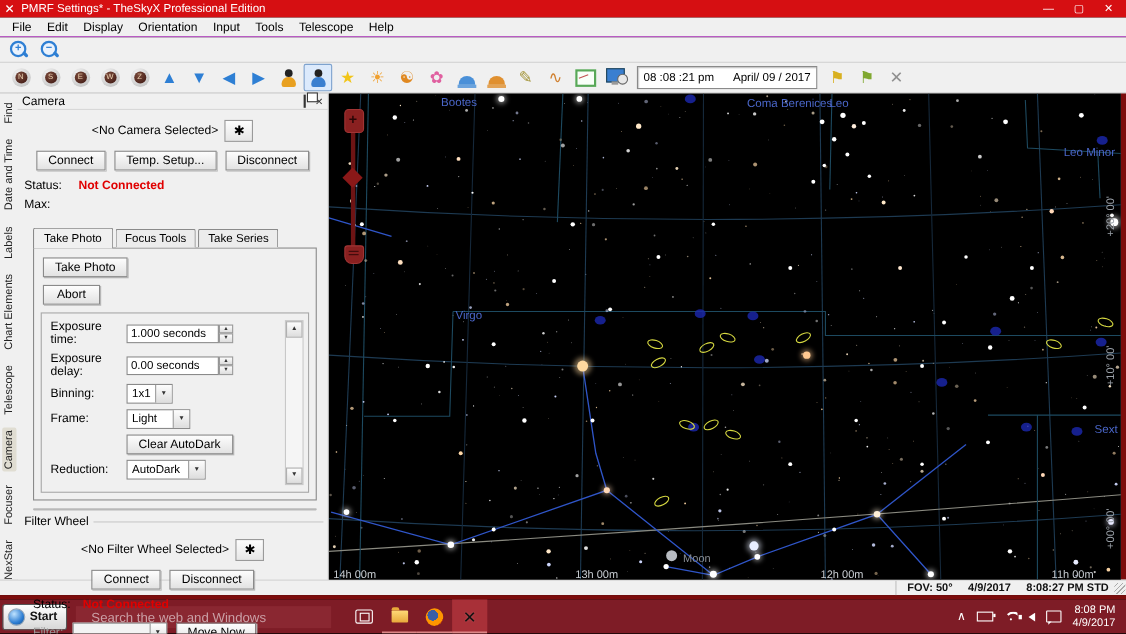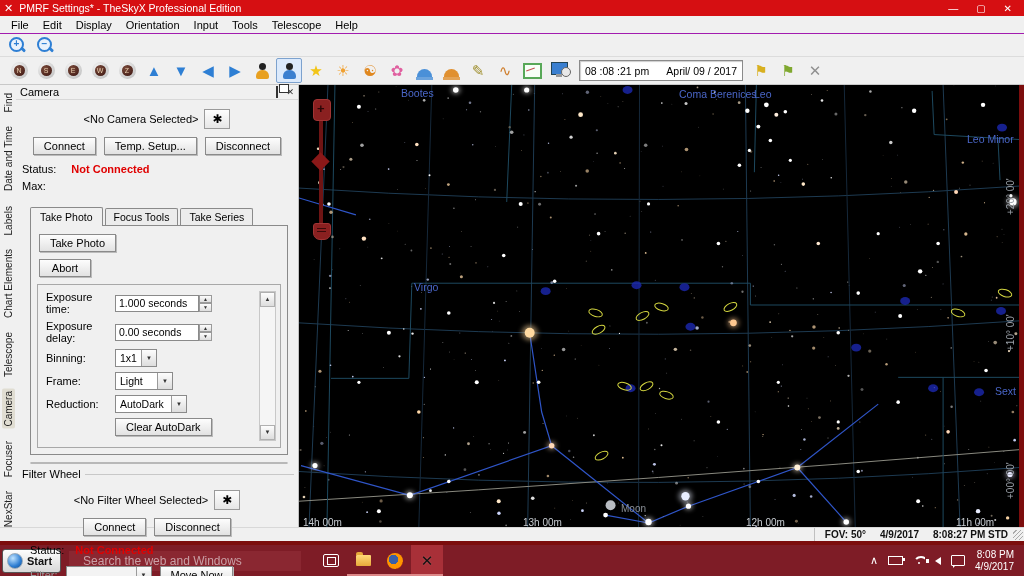--- a/index.html
+++ b/index.html
@@ -346,29 +346,29 @@
                   </span>
                 </div>
                 <div class="frow">
                   <span class="lb">Frame:</span>
                   <span class="combo" style="width: 56px;">
                     <span class="cv">Light</span>
                     <span class="cb">▼</span>
                   </span>
                 </div>
                 <div class="frow">
+                  <span class="lb"></span>
+                  <button class="btn">Clear AutoDark</button>
+                </div>
+                <div class="frow">
                   <span class="lb">Reduction:</span>
                   <span class="combo" style="width: 70px;">
                     <span class="cv">AutoDark</span>
                     <span class="cb">▼</span>
                   </span>
-                </div>
-                <div class="frow">
-                  <span class="lb"></span>
-                  <button class="btn">Clear AutoDark</button>
                 </div>
               </div>
             <div class="vscroll">
               <b>▲</b>
               <span class="track"></span>
               <b>▼</b>
             </div>
           </div>
         </div>
       </div>

